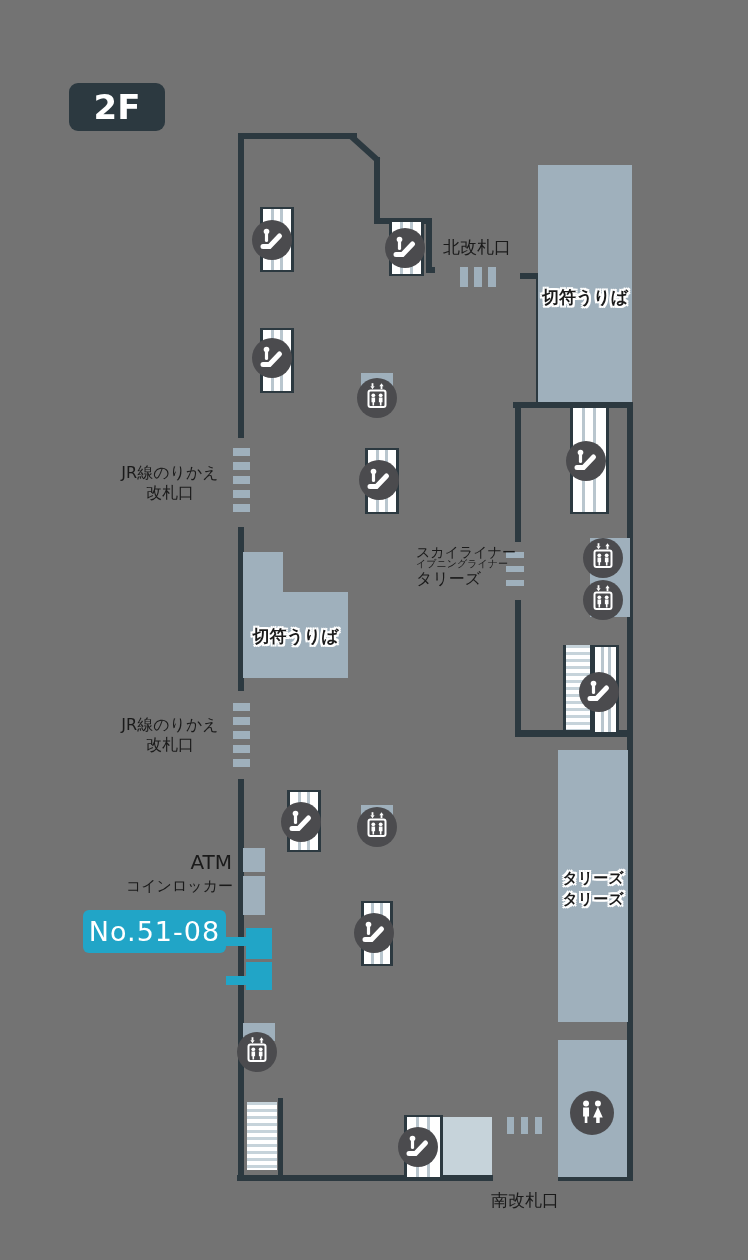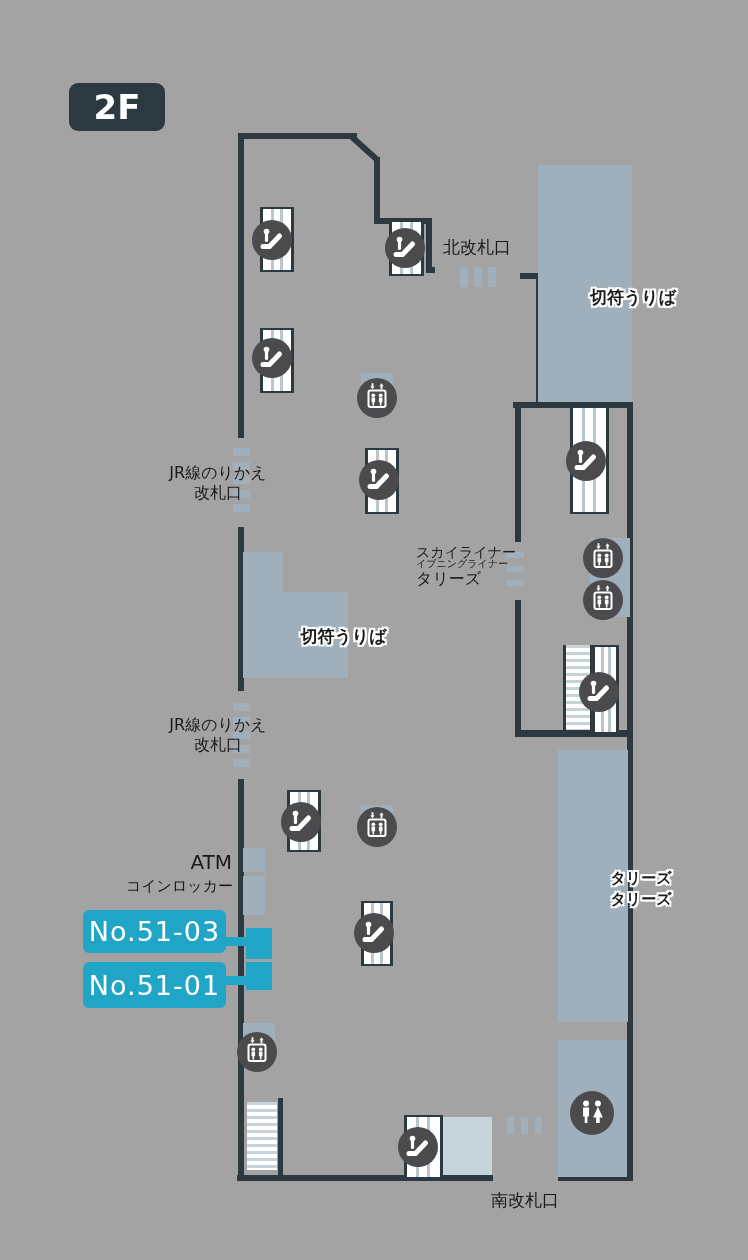--- a/index.html
+++ b/index.html
@@ -1,16 +1,16 @@
 <!DOCTYPE html>
 <html><head>
 <meta charset="utf-8">
 <style>
   html,body{margin:0;padding:0;background:#fff;}
-  #map{position:relative;width:748px;height:1260px;background:#a3a3a3;overflow:hidden;
+  #map{position:relative;width:748px;height:1260px;background:#737373;overflow:hidden;
        font-family:"DejaVu Sans","Liberation Sans",sans-serif;}
   .wall{position:absolute;background:#2C3940;}
   .gbox{position:absolute;background:#9FB0BC;}
   .lbox{position:absolute;background:#C6D3DA;}
   .bar{position:absolute;background:#9FB0BC;}
   .dash{position:absolute;background:#9FB0BC;}
   .cyan{position:absolute;background:#21A5C7;}
   .sign-label{position:absolute;background:#21A5C7;border-radius:6px;color:#fff;
       display:flex;align-items:center;justify-content:center;font-size:27px;letter-spacing:1px;}
   .floor-badge{position:absolute;left:69px;top:83px;width:96px;height:48px;background:#2C3940;
@@ -21,21 +21,21 @@
       text-shadow:-2px -2px 0 #fff,2px -2px 0 #fff,-2px 2px 0 #fff,2px 2px 0 #fff,
                   0 -2px 0 #fff,0 2px 0 #fff,-2px 0 0 #fff,2px 0 0 #fff;}
   .esc-track{position:absolute;background:#fff;border:2px solid #2C3940;
       border-left-width:3px;border-right-width:3px;}
   .esc-track::before{content:"";position:absolute;top:0;bottom:0;left:28%;width:3px;background:#B9C6CE;}
   .esc-track::after{content:"";position:absolute;top:0;bottom:0;left:62%;width:3px;background:#B9C6CE;}
   .stairs{position:absolute;background:repeating-linear-gradient(to bottom,#C6D3DA 0 3px,#ffffff 3px 7px);}
   .stairs-railed{position:absolute;border-left:3px solid #2C3940;border-right:3px solid #2C3940;
       background:repeating-linear-gradient(to bottom,#C6D3DA 0 3px,#ffffff 3px 7px);}
   .icon{position:absolute;}
-  .center{text-align:center;padding-left:48px;}
+  .center{text-align:center;}
 </style>
 </head>
 <body>
 
 <svg width="0" height="0" style="position:absolute">
   <defs>
     <symbol id="sym-escalator" viewBox="0 0 40 40">
       <circle cx="20" cy="20" r="20" fill="#4B4B4E"></circle>
       <path d="M11 26.5 H17.5 L27.5 16" stroke="#fff" stroke-width="5" fill="none" stroke-linecap="round"></path>
       <circle cx="14.5" cy="11.5" r="2.8" fill="#fff"></circle>
@@ -201,24 +201,21 @@
   <svg class="icon" style="left:570px;top:1091px" width="44" height="44">
       <use href="#sym-restroom"></use>
     </svg>
 
   <div class="cyan" style="left:226px;top:937px;width:20px;height:9px"></div>
   <div class="cyan" style="left:226px;top:976px;width:20px;height:9px"></div>
   <div class="cyan" style="left:246px;top:928px;width:26px;height:31px"></div>
   <div class="cyan" style="left:246px;top:962px;width:26px;height:28px"></div>
 
   <div class="sign-label" style="left:83px;top:910px;width:143px;height:43px">
-    <span>No.51-03</span>
-  </div>
-  <div class="sign-label" style="left:83px;top:962px;width:143px;height:46px">
-    <span>No.51-01</span>
+    <span>No.51-08</span>
   </div>
 
   <div class="lbl" style="left:443px;top:236px;font-size:17px">北改札口</div>
   <div class="lbl" style="left:491px;top:1189px;font-size:17px">南改札口</div>
 
   <div class="lbl center" style="left:112px;top:463px;width:116px;font-size:16px;line-height:20px">
     <span>JR線のりかえ</span><br>
     <span>改札口</span>
   </div>
   <div class="lbl center" style="left:112px;top:715px;width:116px;font-size:16px;line-height:20px">

